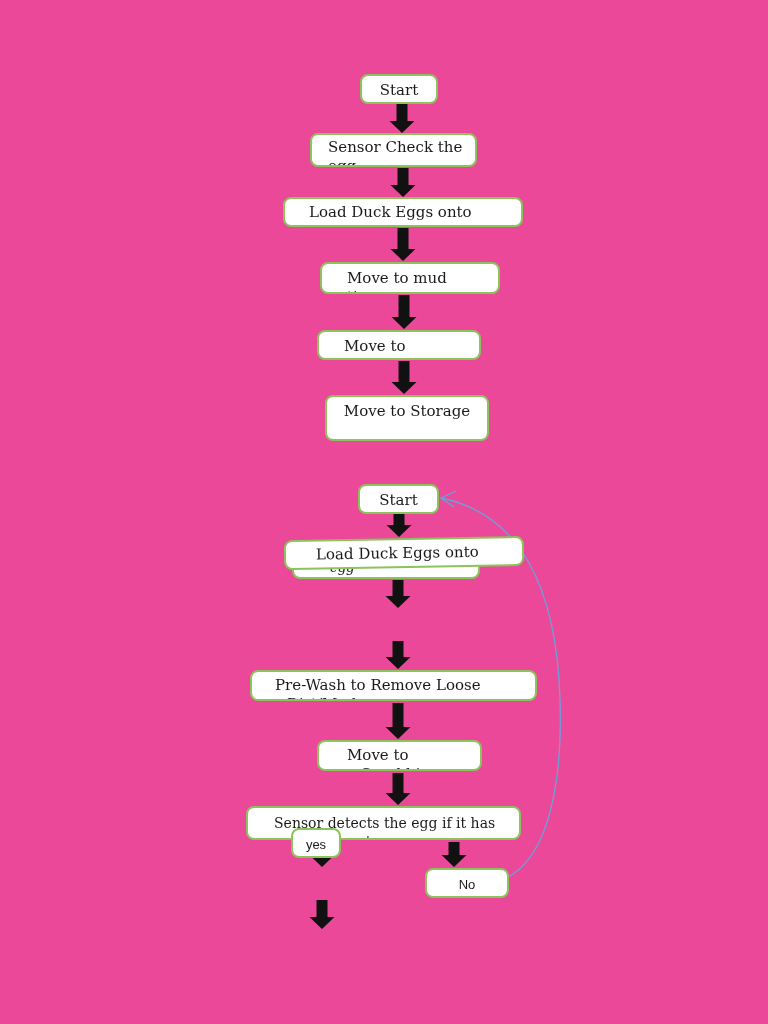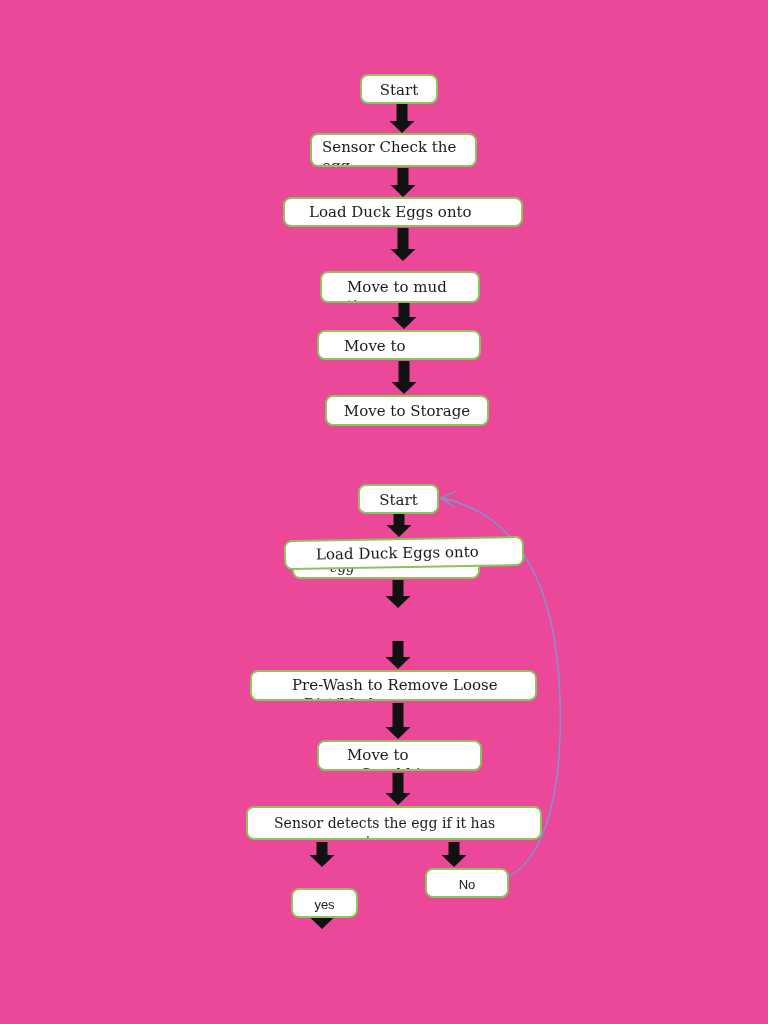--- a/index.html
+++ b/index.html
@@ -14,21 +14,21 @@
     border:2px solid var(--green,#8CC35A);
     border-radius:8px;overflow:hidden;
     text-align:center;z-index:1;box-sizing:border-box;
   }
   .node .l1,.node .l2{white-space:nowrap;line-height:19px;}
   .serif{font-size:15px;}
   .f14{font-size:14px;}
   .sans{font-family:"Liberation Sans",sans-serif;font-size:13px;}
   .ta-l{text-align:left;}
   .pt3{padding-top:3px}.pt4{padding-top:4px}.pt5{padding-top:5px}.pt6{padding-top:6px}
-  .pl10{padding-left:10px}.pl23{padding-left:40px}
+  .pl10{padding-left:16px}.pl23{padding-left:23px}
   .pl24{padding-left:24px}.pl25{padding-left:25px}.pl26{padding-left:26px}
   .pl28{padding-left:28px}.pl30{padding-left:30px}.pl92{padding-left:92px}
   .front{z-index:2;transform:rotate(-1deg);}
   .behind{z-index:0;}
   .behind .egg-txt{font-style:italic;font-size:13px;text-align:left;padding:10px 0 0 36px;line-height:14px;}
   .dash{position:absolute;left:5px;top:21px;font-size:14px;line-height:14px;}
 </style>
 </head>
 <body>
 
@@ -58,30 +58,30 @@
 
   <div class="node serif ta-l pl10" style="left:310px;top:133px;width:167px;height:34px">
     <div class="l1 pt3">Sensor Check the</div>
     <div class="l2">egg</div>
   </div>
 
   <div class="node serif ta-l pl24" style="left:283px;top:197px;width:240px;height:30px">
     <div class="l1 pt4">Load Duck Eggs onto</div>
   </div>
 
-  <div class="node serif ta-l pl25" style="left:320px;top:271px;width:160px;height:32px">
+  <div class="node serif ta-l pl25" style="left:320px;top:262px;width:180px;height:32px">
     <div class="l1 pt5">Move to mud</div>
     <div class="l2">ti</div>
   </div>
 
   <div class="node serif ta-l pl25" style="left:317px;top:330px;width:164px;height:30px">
     <div class="l1 pt5">Move to</div>
   </div>
 
-  <div class="node serif" style="left:325px;top:395px;width:164px;height:31px">
+  <div class="node serif" style="left:325px;top:395px;width:164px;height:46px">
     <div class="l1 pt5">Move to Storage</div>
   </div>
 
   <div class="node serif" style="left:358px;top:484px;width:81px;height:30px">
     <div class="l1 pt5">Start</div>
   </div>
 
   <div class="node serif behind" style="left:292px;top:549px;width:188px;height:30px">
     <div class="egg-txt">egg</div>
   </div>
@@ -94,26 +94,26 @@
   <div class="node serif ta-l pl23" style="left:250px;top:670px;width:287px;height:31px">
     <div class="l1 pt4">Pre-Wash to Remove Loose</div>
     <div class="l2" style="padding-left:12px">Dirt/Mud</div>
   </div>
 
   <div class="node serif ta-l pl28" style="left:317px;top:740px;width:165px;height:31px">
     <div class="l1 pt4">Move to</div>
     <div class="l2" style="padding-left:14px">Scrubbing</div>
   </div>
 
-  <div class="node f14 ta-l pl26" style="left:246px;top:806px;width:296px;height:34px">
+  <div class="node f14 ta-l pl26" style="left:246px;top:806px;width:275px;height:34px">
     <div class="l1 pt6">Sensor detects  the egg if it has</div>
     <div class="l2 pl92">'</div>
   </div>
 
-  <div class="node sans" style="left:291px;top:888px;width:67px;height:30px">
+  <div class="node sans" style="left:291px;top:828px;width:50px;height:30px">
     <div class="l1 pt5">yes</div>
   </div>
 
   <div class="node sans" style="left:425px;top:868px;width:84px;height:30px">
     <div class="l1 pt5">No</div>
   </div>
 
 
 </div>
 

